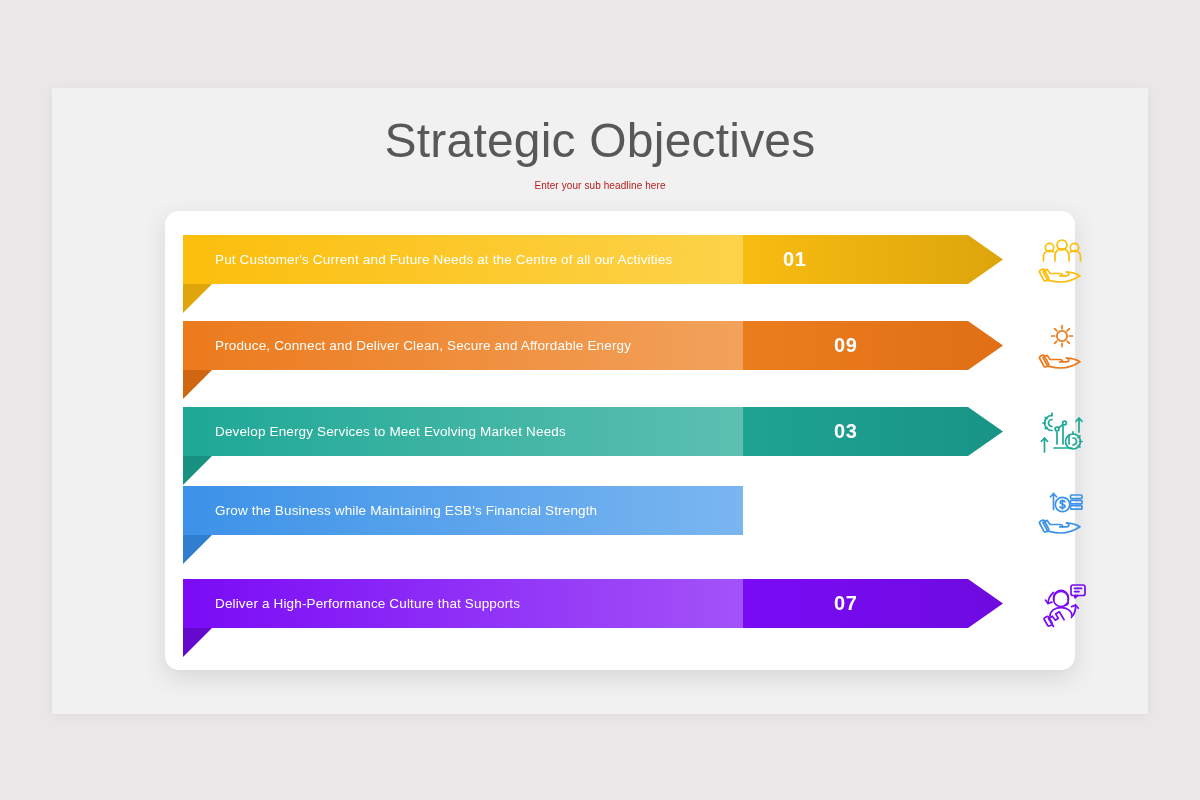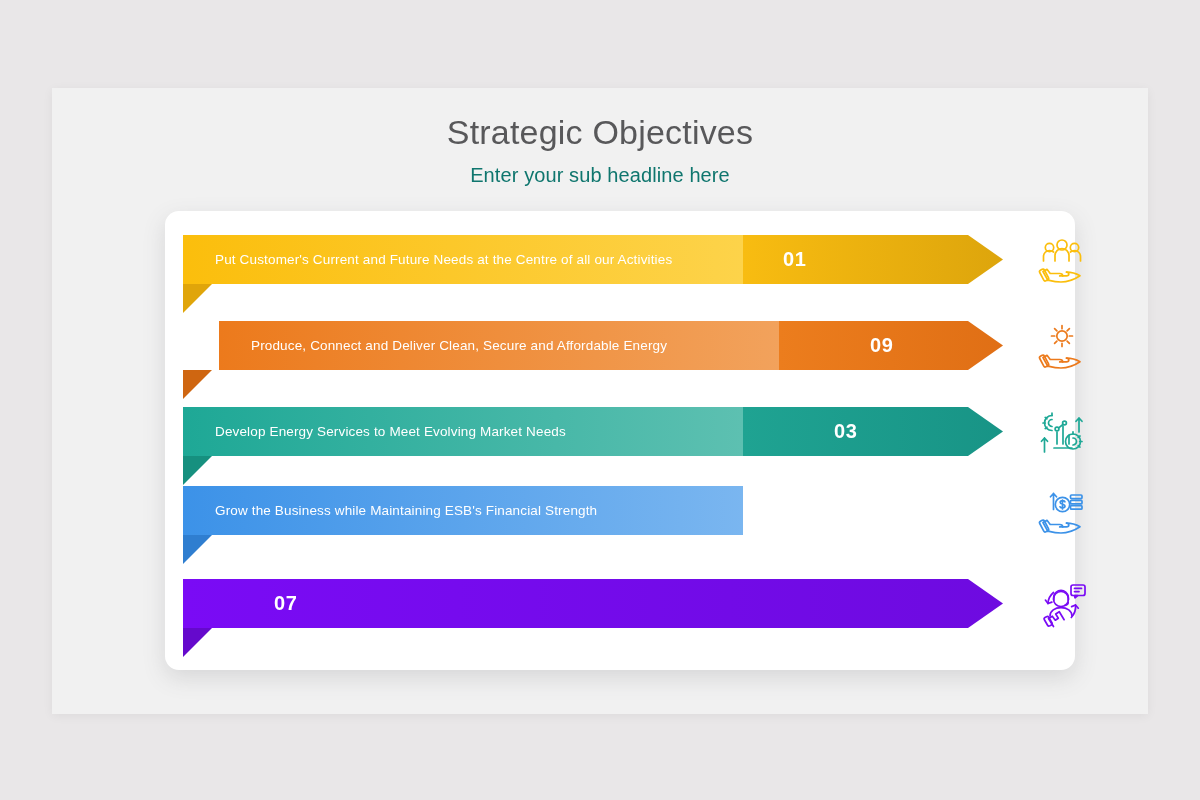--- a/index.html
+++ b/index.html
@@ -30,32 +30,32 @@
   
   #heading-block {
     position: absolute;
     left: 0;
     top: 25px;
     width: 1096px;
     text-align: center;
   }
 
   #page-title {
-    font-size: 34px;
+    font-size: 48px;
     font-weight: 400;
     color: #58585a;
     letter-spacing: 0.2px;
     line-height: 1.15;
   }
 
   #page-subtitle {
     margin-top: 12px;
-    font-size: 20px;
+    font-size: 10px;
     font-weight: 400;
-    color: #0f766e;
+    color: #b91c1c;
     letter-spacing: 0.1px;
   }
 
   
   #objectives-card {
     position: absolute;
     left: 113px;
     top: 123px;
     width: 910px;
     height: 459px;
@@ -173,21 +173,21 @@
             <path d="M13 44.5l-5-9 4-2.2 3.2 4.2h9.5c1.7 0 3 1.1 3 2.4" fill="none" stroke="#fbbe0c" stroke-width="1.7" stroke-linecap="round" stroke-linejoin="round"></path>
             <path d="M24.7 39.9h6.8c1.4 0 2.3-.8 2.3-1.9s-1-1.9-2.3-1.9" fill="none" stroke="#fbbe0c" stroke-width="1.7" stroke-linecap="round" stroke-linejoin="round"></path>
             <path d="M31.5 36.1c5 0 9.5 1.3 13.5 3.6-6 4-12.5 6.3-19 6.3-4.2 0-8-.6-11.8-1.6" fill="none" stroke="#fbbe0c" stroke-width="1.7" stroke-linecap="round" stroke-linejoin="round"></path>
             <rect x="6.4" y="33.2" width="5.3" height="11.8" rx="1.6" transform="rotate(-28 9 39)" fill="none" stroke="#fbbe0c" stroke-width="1.7" stroke-linecap="round" stroke-linejoin="round"></rect>
           </svg>
         </div>
       </div>
       <div class="objective-row" style="top: 233px;">
         <div class="ribbon-tail" style="background: rgb(207, 102, 17);"></div>
         <div class="ribbon">
-          <div class="ribbon-label" style="background: linear-gradient(90deg, rgb(236, 122, 28) 0%, rgb(242, 162, 92) 100%); margin-left: 36px;">Produce, Connect and Deliver Clean, Secure and Affordable Energy</div>
+          <div class="ribbon-label" style="background: linear-gradient(90deg, rgb(236, 122, 28) 0%, rgb(242, 162, 92) 100%);">Produce, Connect and Deliver Clean, Secure and Affordable Energy</div>
           <div class="ribbon-number" style="background: linear-gradient(90deg, rgb(236, 125, 29) 0%, rgb(224, 111, 21) 100%);">09</div>
         </div>
         <div class="row-icon">
           <svg width="54" height="50" viewBox="0 0 54 50">
             <circle cx="27" cy="14" r="5.2" fill="none" stroke="#ec7a1c" stroke-width="1.7" stroke-linecap="round" stroke-linejoin="round"></circle>
             <path d="M27 3.5v3.2M27 21.3v3.2M37.5 14h-3.2M19.7 14h-3.2M34.4 6.6l-2.3 2.3M21.9 19.1l-2.3 2.3M34.4 21.4l-2.3-2.3M21.9 8.9l-2.3-2.3" fill="none" stroke="#ec7a1c" stroke-width="1.7" stroke-linecap="round" stroke-linejoin="round"></path>
             <path d="M13 44.5l-5-9 4-2.2 3.2 4.2h9.5c1.7 0 3 1.1 3 2.4" fill="none" stroke="#ec7a1c" stroke-width="1.7" stroke-linecap="round" stroke-linejoin="round"></path>
             <path d="M24.7 39.9h6.8c1.4 0 2.3-.8 2.3-1.9s-1-1.9-2.3-1.9" fill="none" stroke="#ec7a1c" stroke-width="1.7" stroke-linecap="round" stroke-linejoin="round"></path>
             <path d="M31.5 36.1c5 0 9.5 1.3 13.5 3.6-6 4-12.5 6.3-19 6.3-4.2 0-8-.6-11.8-1.6" fill="none" stroke="#ec7a1c" stroke-width="1.7" stroke-linecap="round" stroke-linejoin="round"></path>
             <rect x="6.4" y="33.2" width="5.3" height="11.8" rx="1.6" transform="rotate(-28 9 39)" fill="none" stroke="#ec7a1c" stroke-width="1.7" stroke-linecap="round" stroke-linejoin="round"></rect>
@@ -234,20 +234,21 @@
             <path d="M13 44.5l-5-9 4-2.2 3.2 4.2h9.5c1.7 0 3 1.1 3 2.4" fill="none" stroke="#3c92e8" stroke-width="1.7" stroke-linecap="round" stroke-linejoin="round"></path>
             <path d="M24.7 39.9h6.8c1.4 0 2.3-.8 2.3-1.9s-1-1.9-2.3-1.9" fill="none" stroke="#3c92e8" stroke-width="1.7" stroke-linecap="round" stroke-linejoin="round"></path>
             <path d="M31.5 36.1c5 0 9.5 1.3 13.5 3.6-6 4-12.5 6.3-19 6.3-4.2 0-8-.6-11.8-1.6" fill="none" stroke="#3c92e8" stroke-width="1.7" stroke-linecap="round" stroke-linejoin="round"></path>
             <rect x="6.4" y="33.2" width="5.3" height="11.8" rx="1.6" transform="rotate(-28 9 39)" fill="none" stroke="#3c92e8" stroke-width="1.7" stroke-linecap="round" stroke-linejoin="round"></rect>
           </svg>
         </div>
       </div>
       <div class="objective-row" style="top: 491px;">
         <div class="ribbon-tail" style="background: rgb(101, 9, 204);"></div>
         <div class="ribbon">
+          <div class="ribbon-label" style="background: linear-gradient(90deg, rgb(122, 11, 245) 0%, rgb(163, 83, 248) 100%);">Deliver a High-Performance Culture that Supports</div>
           <div class="ribbon-number" style="background: linear-gradient(90deg, rgb(122, 11, 245) 0%, rgb(110, 11, 224) 100%);">07</div>
         </div>
         <div class="row-icon">
           <svg width="54" height="50" viewBox="0 0 54 50">
             <circle cx="26" cy="19" r="7.5" fill="none" stroke="#7a0bf5" stroke-width="1.7" stroke-linecap="round" stroke-linejoin="round"></circle>
             <path d="M18.8 16.5a7.3 7.3 0 0 1 14.4 0" fill="none" stroke="#7a0bf5" stroke-width="1.7" stroke-linecap="round" stroke-linejoin="round"></path>
             <path d="M18.8 16.5v3.6M33.2 16.5v3.6" fill="none" stroke="#7a0bf5" stroke-width="1.7" stroke-linecap="round" stroke-linejoin="round"></path>
             <path d="M30.2 25.4a3 3 0 0 0 3-3" fill="none" stroke="#7a0bf5" stroke-width="1.7" stroke-linecap="round" stroke-linejoin="round"></path>
             <path d="M15 36c0-5.2 5-8.4 11-8.4s11 3.2 11 8.4" fill="none" stroke="#7a0bf5" stroke-width="1.7" stroke-linecap="round" stroke-linejoin="round"></path>
             <rect x="36" y="5" width="14" height="10.5" rx="2" fill="none" stroke="#7a0bf5" stroke-width="1.7" stroke-linecap="round" stroke-linejoin="round"></rect>

